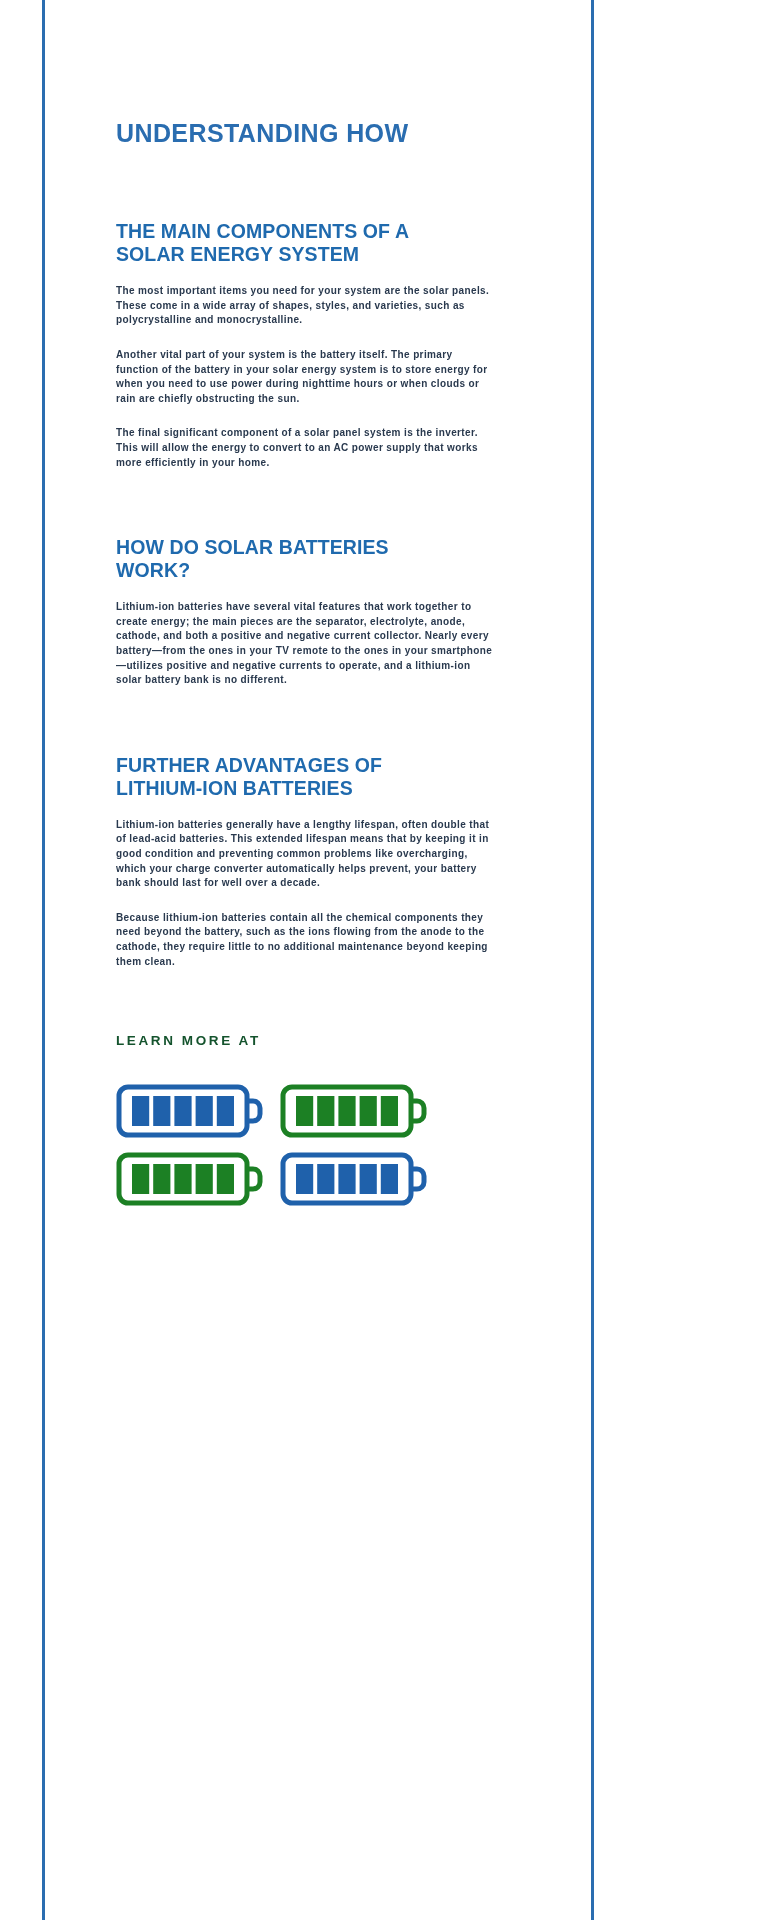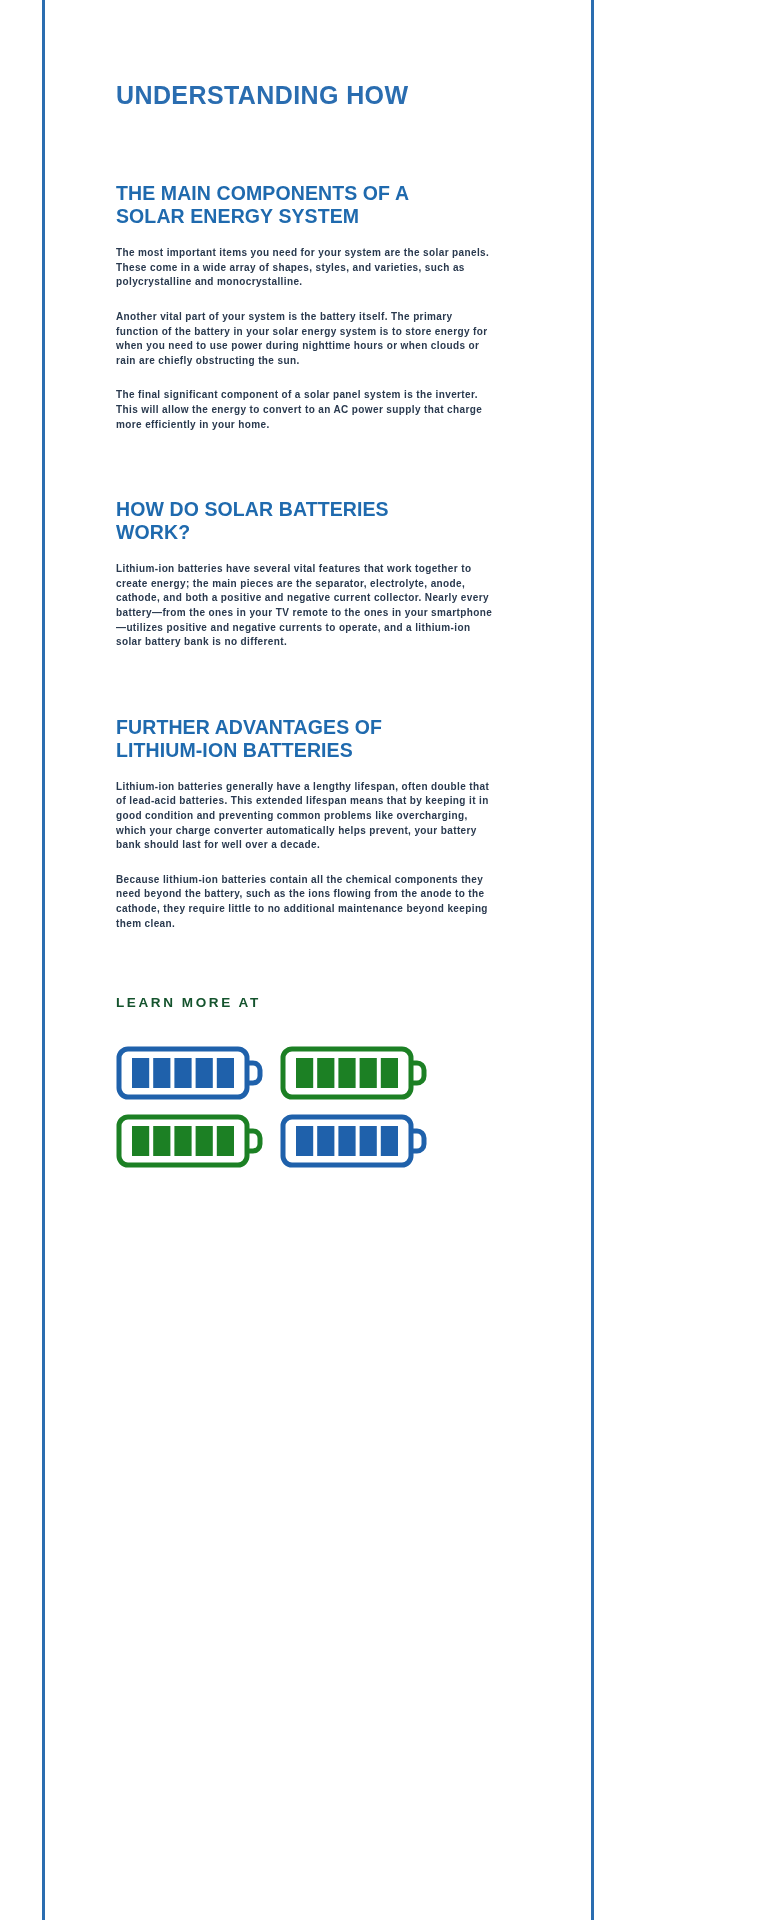--- a/index.html
+++ b/index.html
@@ -32,21 +32,21 @@
 
   
   .content {
     position: absolute;
     left: 116px;
     top: 0;
     width: 380px;
   }
 
   
-  .title-block { padding-top: 82px; }
+  .title-block { padding-top: 120px; }
 
   .kicker {
     font-size: 25px;
     font-weight: 700;
     color: #2a6db0;
     letter-spacing: 0.4px;
     line-height: 1.05;
     text-transform: uppercase;
   }
 
@@ -132,21 +132,21 @@
   <div class="content">
 
     <div class="title-block">
       <div class="kicker">UNDERSTANDING HOW</div>
     </div>
 
     <div class="section sec-gap-1">
       <h2 class="section-heading">THE MAIN COMPONENTS OF A SOLAR ENERGY SYSTEM</h2>
       <p class="para">The most important items you need for your system are the solar panels. These come in a wide array of shapes, styles, and varieties, such as polycrystalline and monocrystalline.</p>
       <p class="para">Another vital part of your system is the battery itself. The primary function of the battery in your solar energy system is to store energy for when you need to use power during nighttime hours or when clouds or rain are chiefly obstructing the sun.</p>
-      <p class="para">The final significant component of a solar panel system is the inverter. This will allow the energy to convert to an AC power supply that charge more efficiently in your home.</p>
+      <p class="para">The final significant component of a solar panel system is the inverter. This will allow the energy to convert to an AC power supply that works more efficiently in your home.</p>
     </div>
 
     <div class="section sec-gap-2">
       <h2 class="section-heading">HOW DO SOLAR BATTERIES WORK?</h2>
       <p class="para">Lithium-ion batteries have several vital features that work together to create energy; the main pieces are the separator, electrolyte, anode, cathode, and both a positive and negative current collector. Nearly every battery—from the ones in your TV remote to the ones in your smartphone—utilizes positive and negative currents to operate, and a lithium-ion solar battery bank is no different.</p>
     </div>
 
     <div class="section sec-gap-2">
       <h2 class="section-heading">FURTHER ADVANTAGES OF LITHIUM-ION BATTERIES</h2>
       <p class="para">Lithium-ion batteries generally have a lengthy lifespan, often double that of lead-acid batteries. This extended lifespan means that by keeping it in good condition and preventing common problems like overcharging, which your charge converter automatically helps prevent, your battery bank should last for well over a decade.</p>

